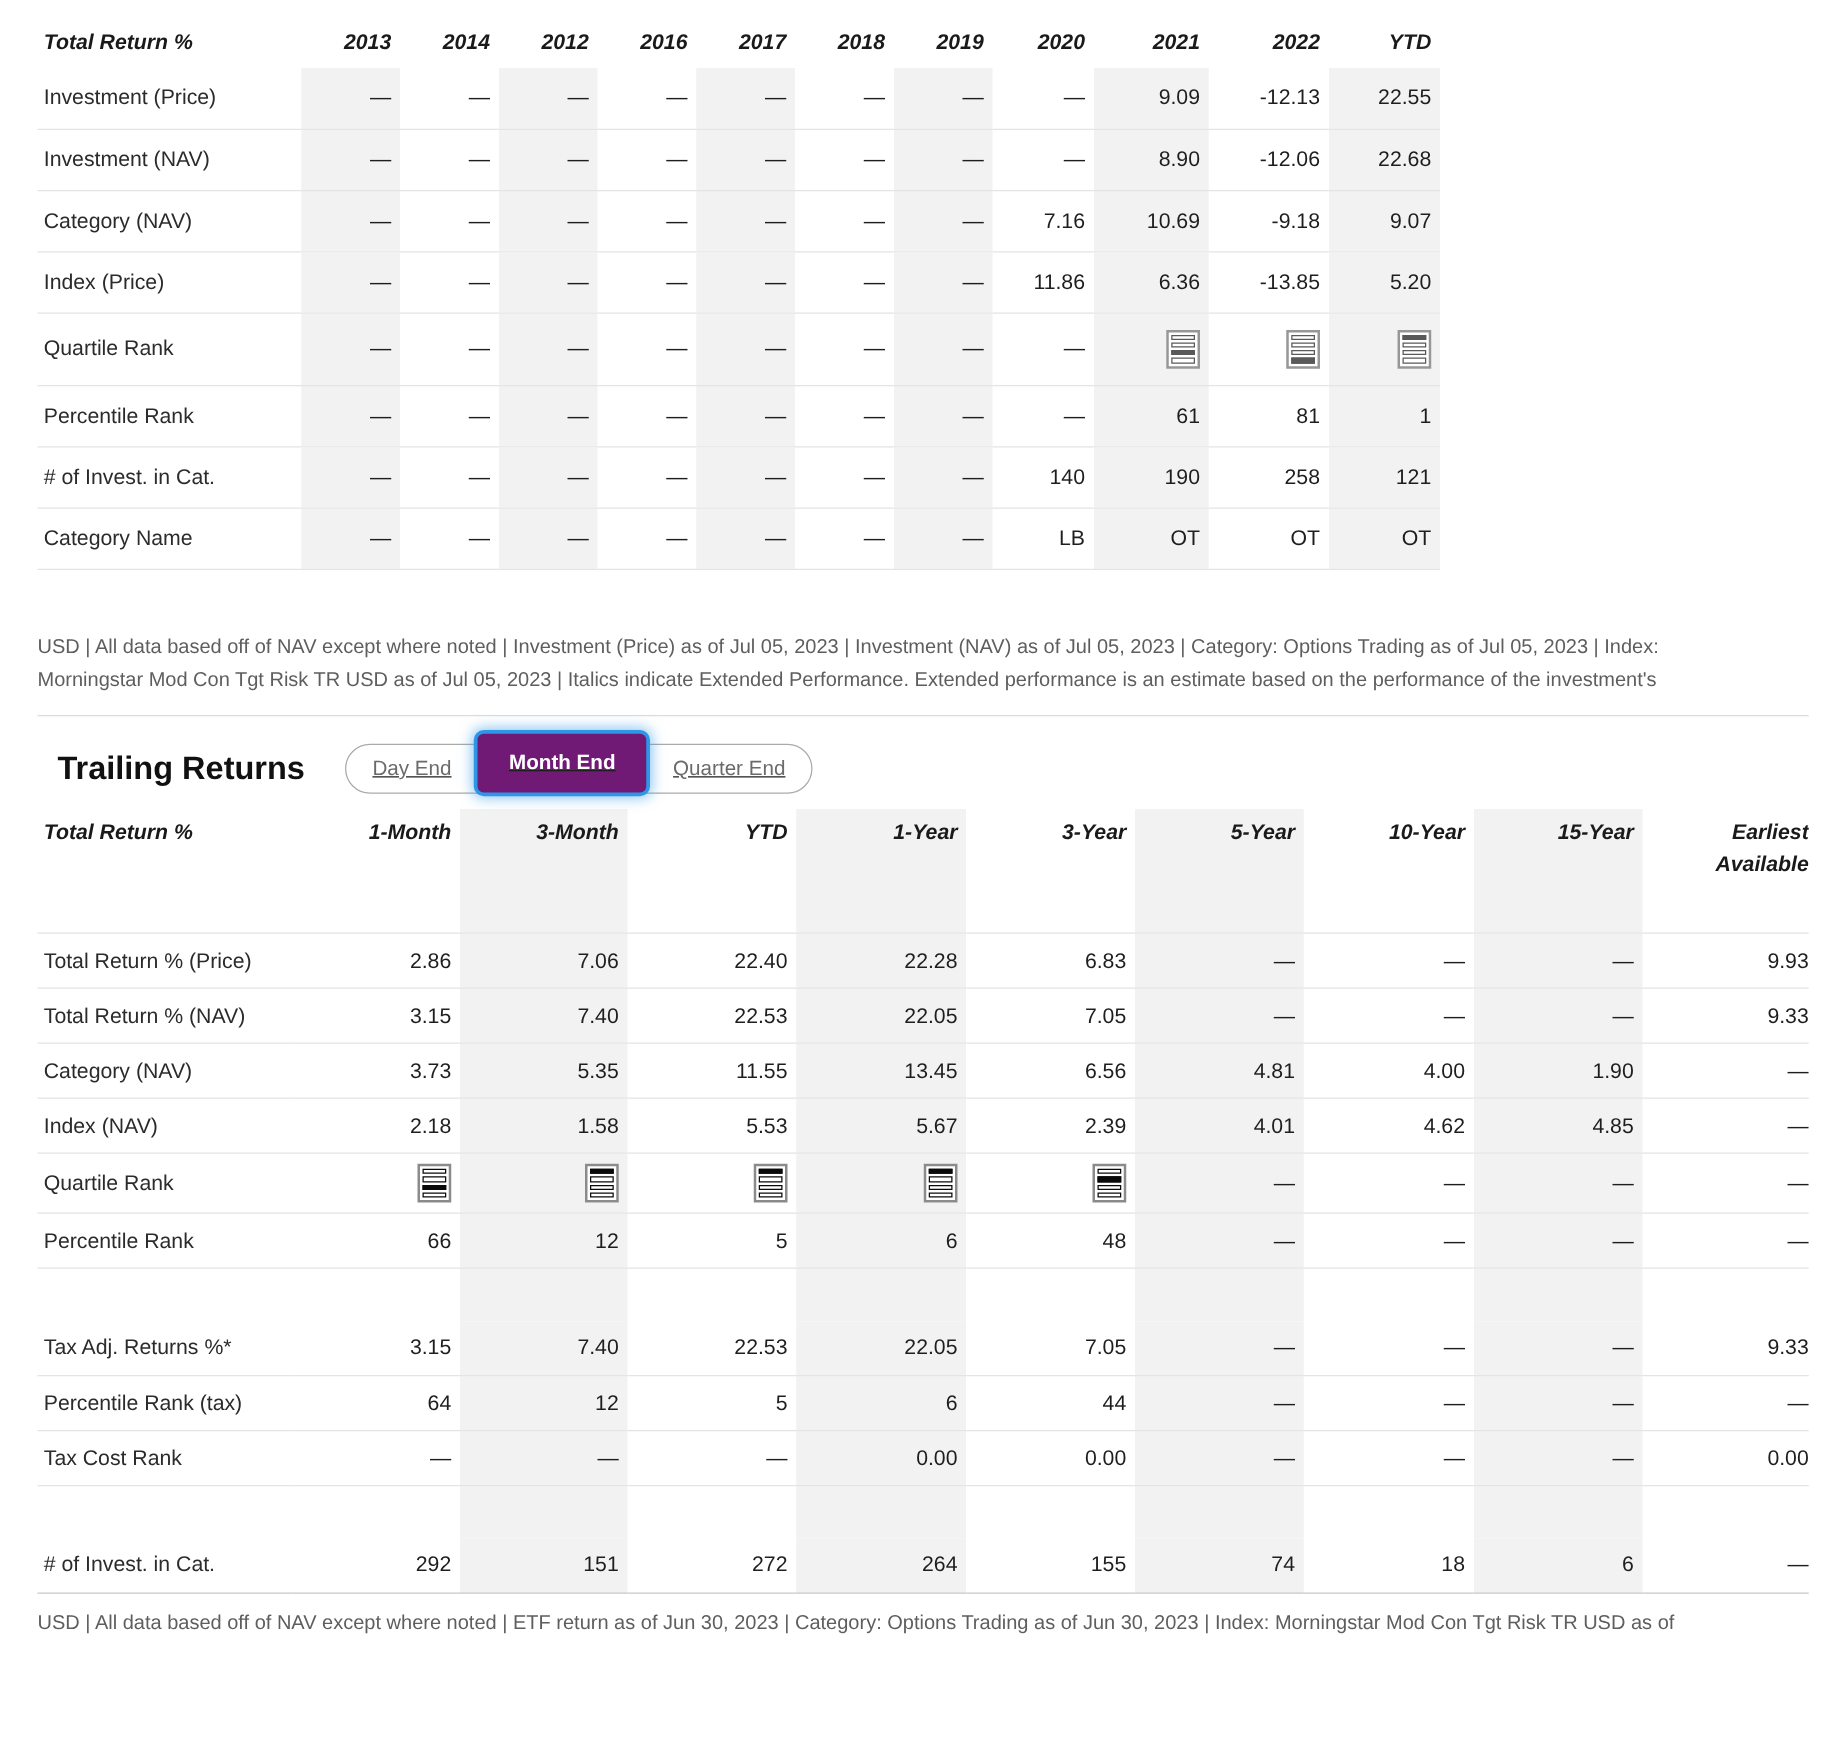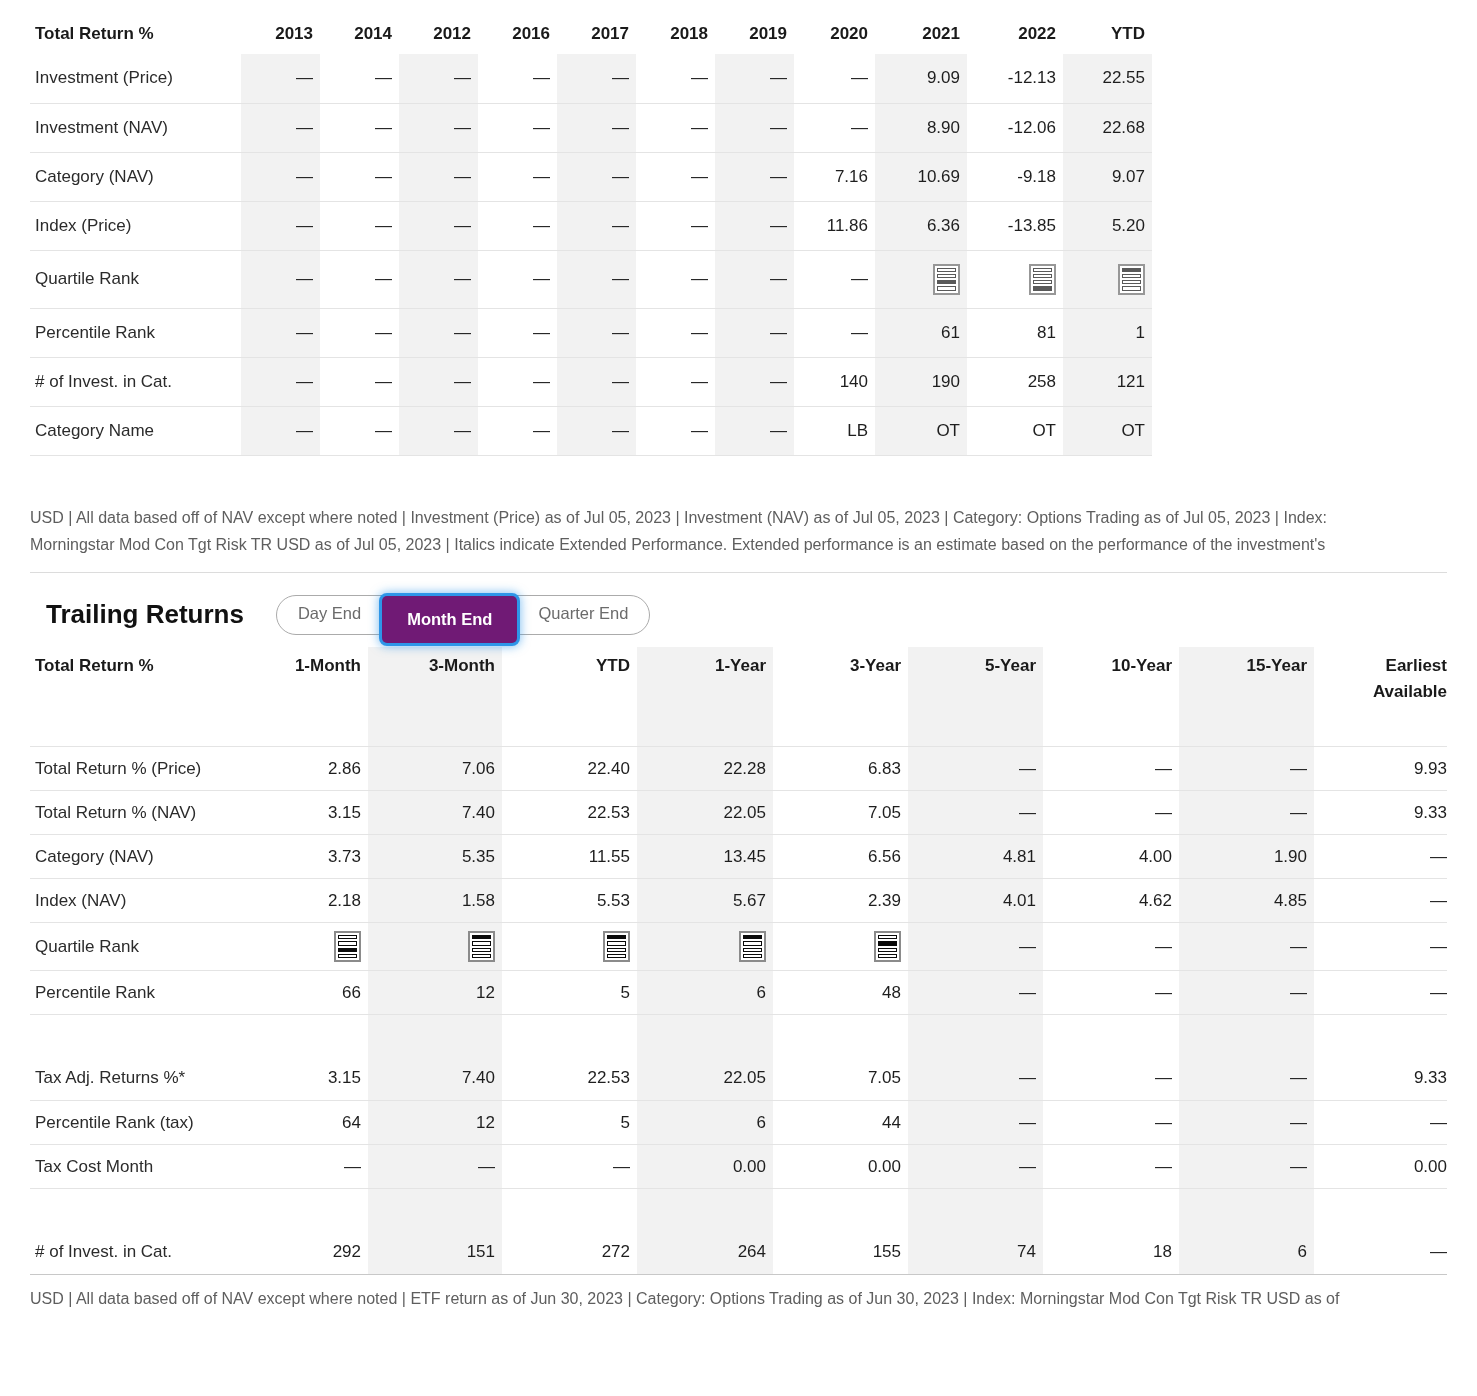--- a/index.html
+++ b/index.html
@@ -5,21 +5,21 @@
   * { box-sizing: border-box; }
   html, body { margin:0; padding:0; }
   body {
     width:1477px; min-height:1396px; background:#fff;
     font-family:"Liberation Sans", sans-serif; color:#1e1e1e;
   }
   .content { padding:0 30px 30px 30px; }
 
   table { border-collapse:collapse; table-layout:fixed; }
   th, td { font-size:17px; font-weight:normal; overflow:hidden; }
-  thead th { font-weight:bold; text-align:right; padding:0 7px 0 0; color:#1a1a1a; }
+  thead th { font-weight:bold; text-align:right; padding:0 7px 0 0; color:#1a1a1a;font-style:italic; }
   th.corner { text-align:left; padding:0 0 0 5px; }
   td.rlabel { text-align:left; padding-left:5px; color:#2b2b2b; }
   td.val { text-align:right; padding-right:7px; }
   .sh { background:#f2f2f2; }
   .it { }
 
   #annual-table { width:1122px; margin-top:14px; }
   #annual-table thead th { height:40px; vertical-align:middle; }
   #annual-table tbody td { height:49px; border-bottom:1px solid #e4e4e4; }
   #annual-table tbody tr.qrow td { height:58px; }
@@ -31,21 +31,21 @@
   #trailing-table tbody tr.spacer td { height:42px; border-bottom:none; }
   #trailing-table tbody tr:last-child td { border-bottom-color:#c8c8c8; }
   #trailing-table thead th:last-child, #trailing-table td.val:last-child { padding-right:0; }
 
   .footnote { width:1417px; margin-top:48px; font-size:16px; line-height:27px; color:#5e5e5e; }
   .footnote.second { margin-top:10px; }
   .divider { border-top:1px solid #dcdcdc; margin-top:14px; height:0; }
 
   .trailing-header { display:flex; align-items:center; gap:16px; margin-top:18px; height:48px; }
   .trailing-title { font-size:26px; font-weight:bold; margin:16px; color:#111; }
-  .toggle-group { display:flex; align-items:flex-start; height:40px; border:1px solid #ababab; border-radius:20px; background:#fff; }
+  .toggle-group { display:flex; align-items:flex-end; height:40px; border:1px solid #ababab; border-radius:20px; background:#fff;text-decoration:underline; }
   .toggle {
     font-family:"Liberation Sans", sans-serif; font-size:16.5px; color:#6b6b6b;
     background:transparent; border:none; padding:0 21px; height:36px; cursor:pointer; white-space:nowrap;
   }
   .toggle.active {
     background:#701a75; color:#fff; font-weight:bold; height:47px; border-radius:5px;
     box-shadow:0 0 0 3px #2e96e8, 0 0 10px 4px rgba(46,150,232,0.55);
     position:relative; z-index:2; padding:0 25px;
   }
 
@@ -398,21 +398,21 @@
           <td class="val sh">12</td>
           <td class="val">5</td>
           <td class="val sh">6</td>
           <td class="val">44</td>
           <td class="val sh">—</td>
           <td class="val">—</td>
           <td class="val sh">—</td>
           <td class="val">—</td>
         </tr>
         <tr>
-          <td class="rlabel">Tax Cost Month</td>
+          <td class="rlabel">Tax Cost Rank</td>
           <td class="val">—</td>
           <td class="val sh">—</td>
           <td class="val">—</td>
           <td class="val sh">0.00</td>
           <td class="val">0.00</td>
           <td class="val sh">—</td>
           <td class="val">—</td>
           <td class="val sh">—</td>
           <td class="val">0.00</td>
         </tr>

